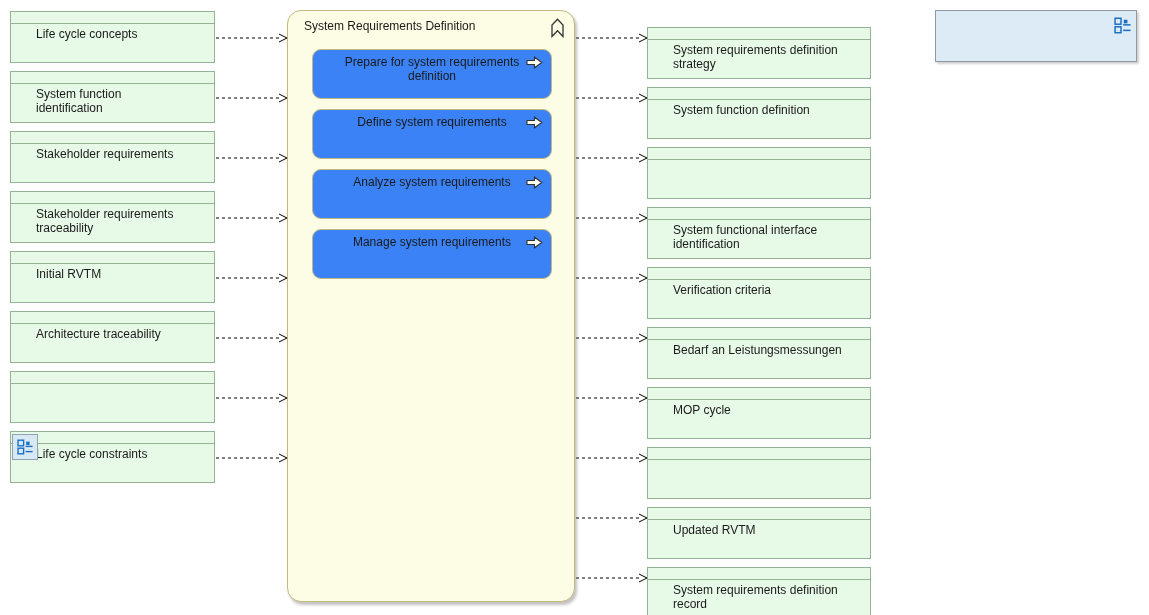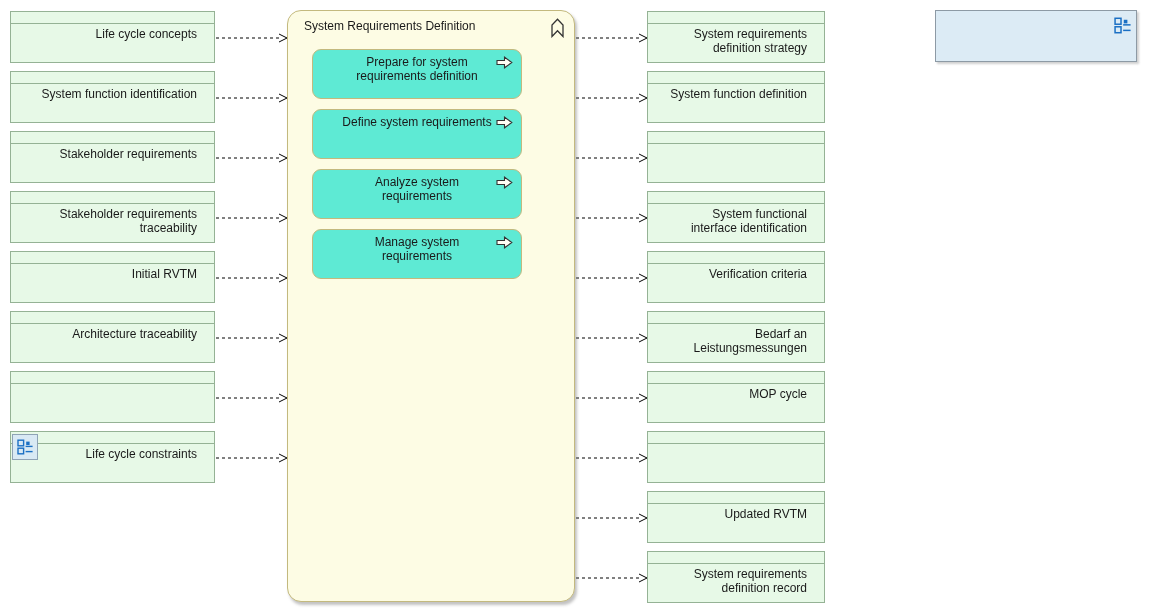--- a/index.html
+++ b/index.html
@@ -3,30 +3,30 @@
 <meta charset="utf-8">
 <style>
   html,body{margin:0;padding:0;background:#ffffff;}
   .canvas{position:relative;width:1149px;height:615px;background:#ffffff;overflow:hidden;
           font-family:"Liberation Sans",sans-serif;font-size:12px;color:#1a1a1a;}
   svg.connectors{position:absolute;left:0;top:0;width:1149px;height:615px;}
   .dash{stroke:#000;stroke-width:1;stroke-dasharray:3,3;fill:none;}
   .head{fill:none;stroke:#000;stroke-width:1;}
   .obj{position:absolute;box-sizing:border-box;background:#e7f9e7;border:1px solid #95b295;}
   .obj.in{left:10px;width:205px;height:52px;}
-  .obj.out{left:647px;width:178px;height:52px;}
+  .obj.out{left:647px;width:224px;height:52px;margin-top:16px;}
   .obj .strip{height:11px;border-bottom:1px solid #95b295;}
-  .obj .label{text-align:right;padding:3px 17px 0;line-height:14px;}
+  .obj .label{text-align:left;padding:3px 25px 0;line-height:14px;}
   .process{position:absolute;box-sizing:border-box;left:287px;top:10px;width:288px;height:592px;
            background:#fdfce4;border:1px solid #c3b97e;border-radius:14px;
            box-shadow:2px 3px 3px rgba(120,120,120,0.45);}
   .process-title{position:absolute;left:16px;top:8px;width:100%;text-align:left;line-height:14px;}
   .process-icon{position:absolute;right:9px;top:7px;width:15px;height:20px;}
-  .activity{position:absolute;box-sizing:border-box;left:24px;width:210px;height:50px;
-            background:#5eead4;border:1px solid #c3b97e;border-radius:9px;}
+  .activity{position:absolute;box-sizing:border-box;left:24px;width:240px;height:50px;
+            background:#3b82f6;border:1px solid #c3b97e;border-radius:9px;}
   .activity .label{text-align:center;padding:5px 26px 0;line-height:14px;}
   .activity .act-icon{position:absolute;right:8px;top:6px;width:17px;height:13px;}
   .pkg{position:absolute;box-sizing:border-box;left:935px;top:10px;width:202px;height:52px;
        background:#dcebf5;border:1px solid #8d9aa5;box-shadow:2px 2px 2px rgba(120,120,120,0.35);}
   .pkg .label{text-align:center;padding:6px 10px 0;line-height:15px;color:#1f3550;}
   .pkg .pkg-icon{position:absolute;right:5px;top:6px;width:17px;height:17px;}
   .badge{position:absolute;left:1px;top:2px;width:26px;height:26px;box-sizing:border-box;
          background:#d9e9f4;border:1px solid #8fa3b5;display:flex;align-items:center;justify-content:center;}
   .badge svg{width:16px;height:16px;}
 </style>

